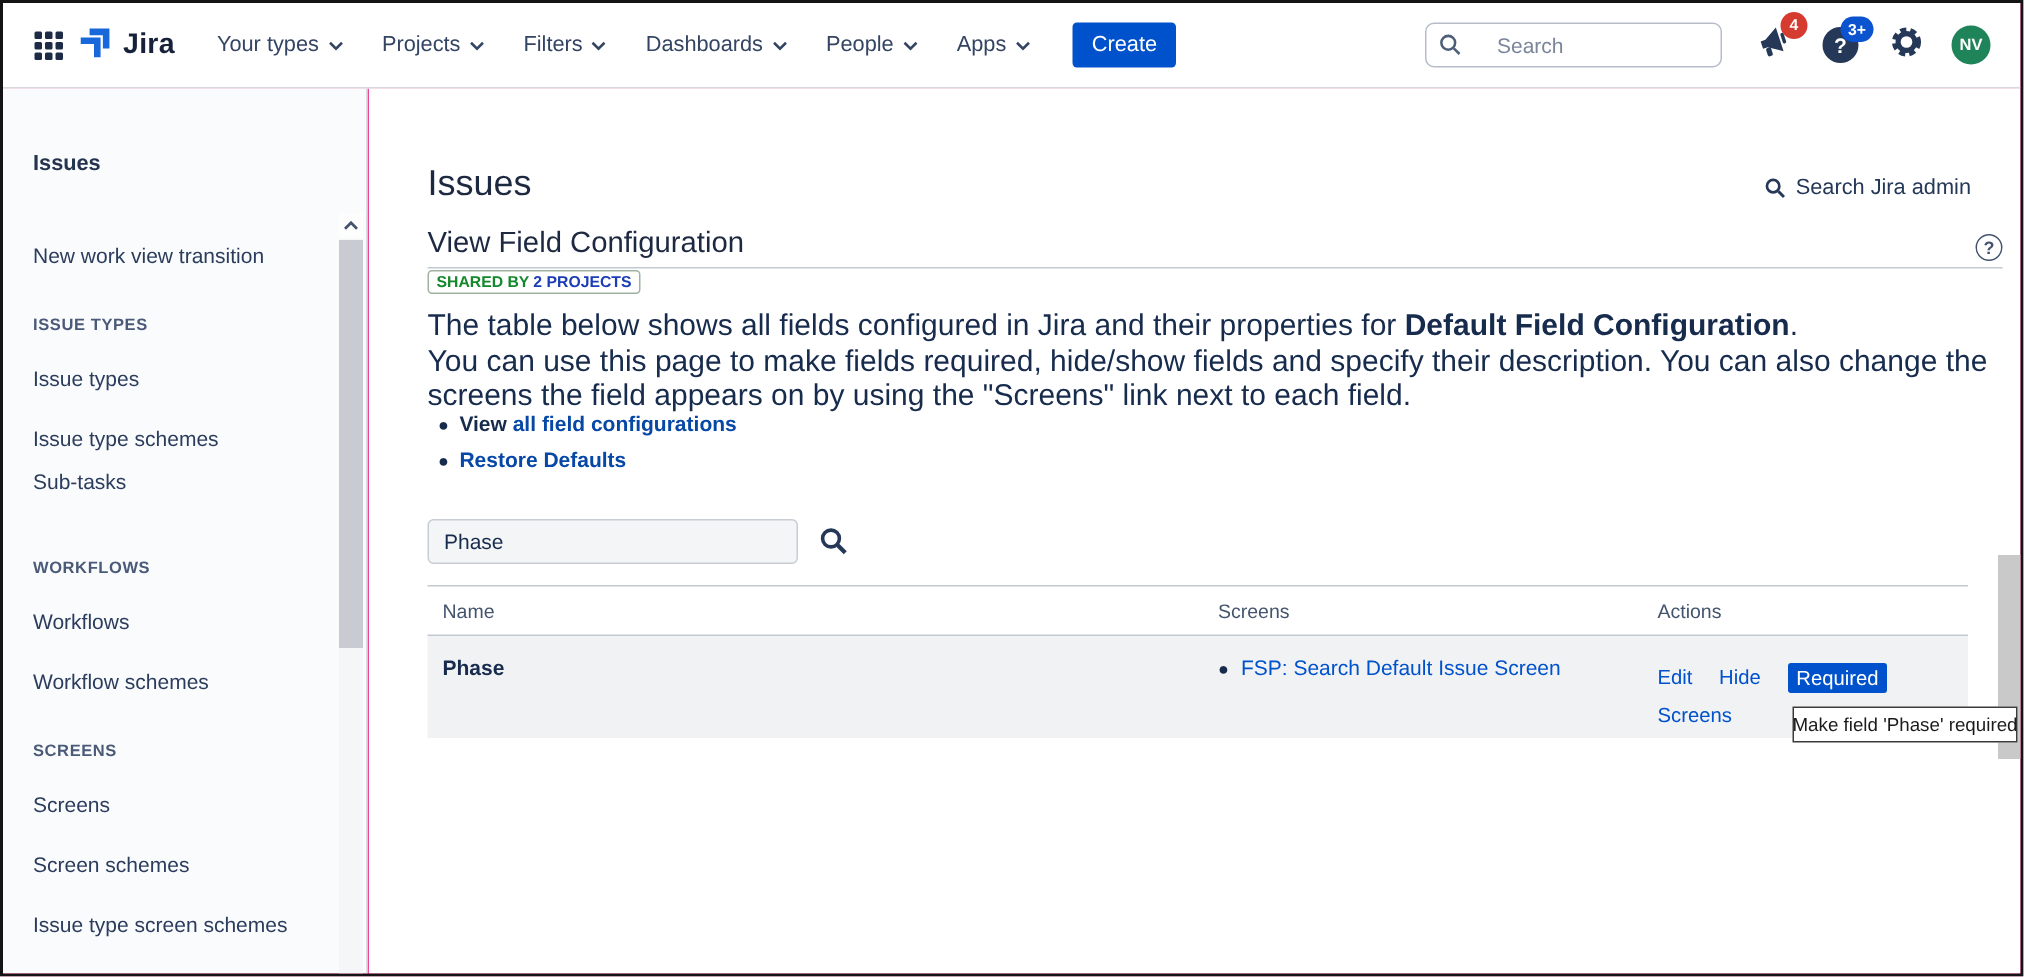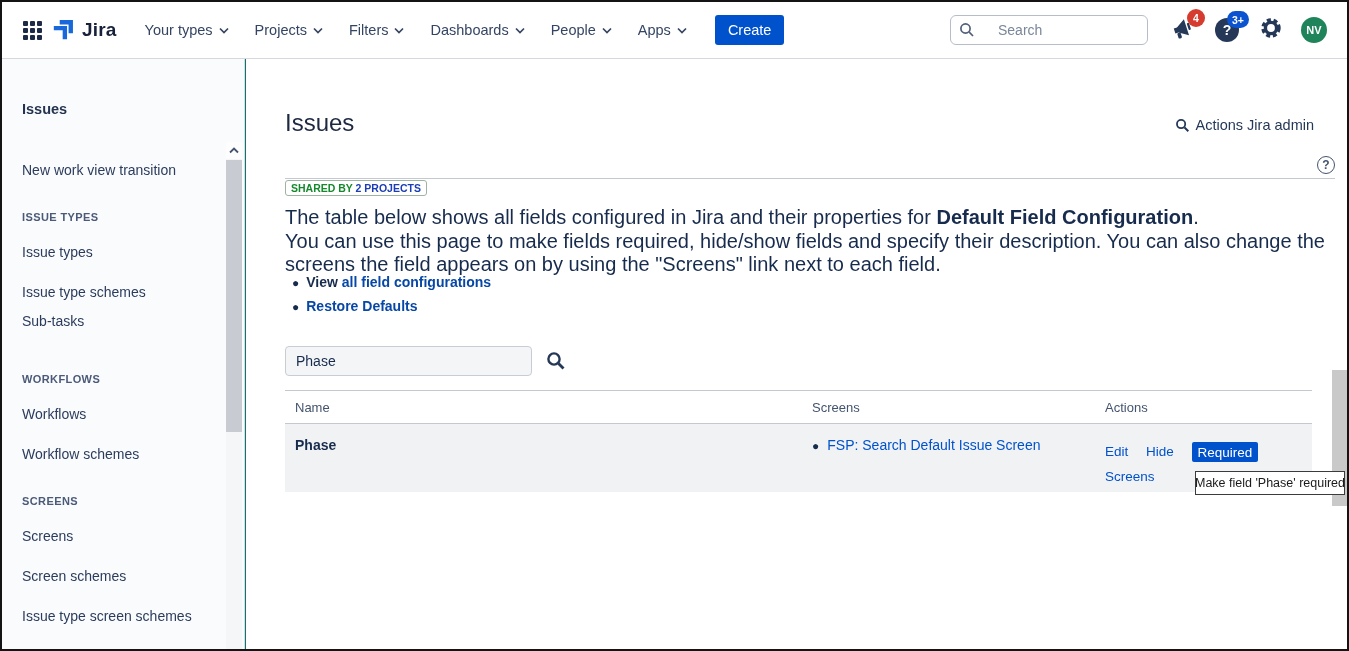--- a/index.html
+++ b/index.html
@@ -1,18 +1,18 @@
 <!DOCTYPE html>
 <html><head>
 <meta charset="utf-8">
 <style>
   * { margin:0; padding:0; box-sizing:border-box; }
   html,body { width:1349px; height:651px; }
   body { font-family:"Liberation Sans", sans-serif; background:#fff; }
-  .page { position:relative; width:1349px; height:651px; border:2px solid #141414; background:#0f766e; overflow:hidden; }
+  .page { position:relative; width:1349px; height:651px; border:2px solid #141414; background:#ec4899; overflow:hidden; }
 
   
   .navbar { position:absolute; top:0; left:0; right:0; height:57px; background:#fff;
             border-bottom:1px solid #d5d9de; display:flex; align-items:center; padding:0 14px; }
   .grid-icon { display:grid; grid-template-columns:repeat(3,5px); grid-template-rows:repeat(3,5px);
                gap:2px; margin:0 10px 0 7px; cursor:pointer; }
   .grid-icon span { background:#1d2b47; border-radius:1px; }
   .logo { display:flex; align-items:center; gap:5px; margin-right:28px; cursor:pointer; }
   .logo-text { font-size:19px; font-weight:700; color:#17213a; letter-spacing:.2px; }
   .nav-item { display:flex; align-items:center; gap:6px; margin-right:26px; color:#344563;
@@ -220,22 +220,23 @@
     </div>
   </div>
 
   <div class="main">
     <div class="page-title">Issues</div>
     <div class="admin-search">
       <svg width="15" height="15" viewBox="0 0 16 16">
           <circle cx="6.5" cy="6.5" r="4.4" fill="none" stroke="#253858" stroke-width="1.9"></circle>
           <path d="M10.2 10.2L14.2 14.2" stroke="#253858" stroke-width="2.1"></path>
         </svg>
-      <span>Actions Jira admin</span>
-    </div>
+      <span>Search Jira admin</span>
+    </div>
+    <div class="section-title">View Field Configuration</div>
     <div class="help-icon">?</div>
     <div class="heading-rule"></div>
 
     <div class="shared-badge">
       <span class="g">SHARED BY </span><span class="b">2 PROJECTS</span>
     </div>
 
     <div class="para p1">
       <span>The table below shows all fields configured in Jira and their properties for </span><b>Default Field Configuration</b><span>.</span>
     </div>

